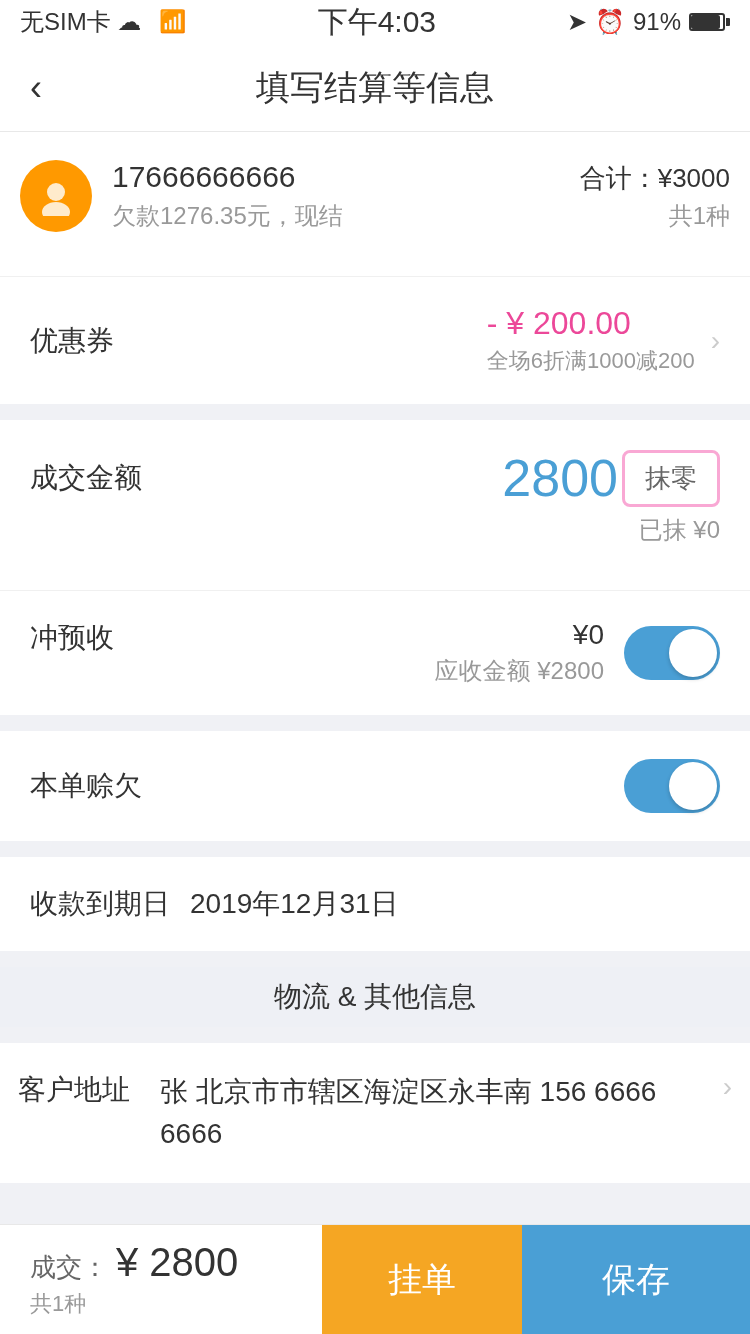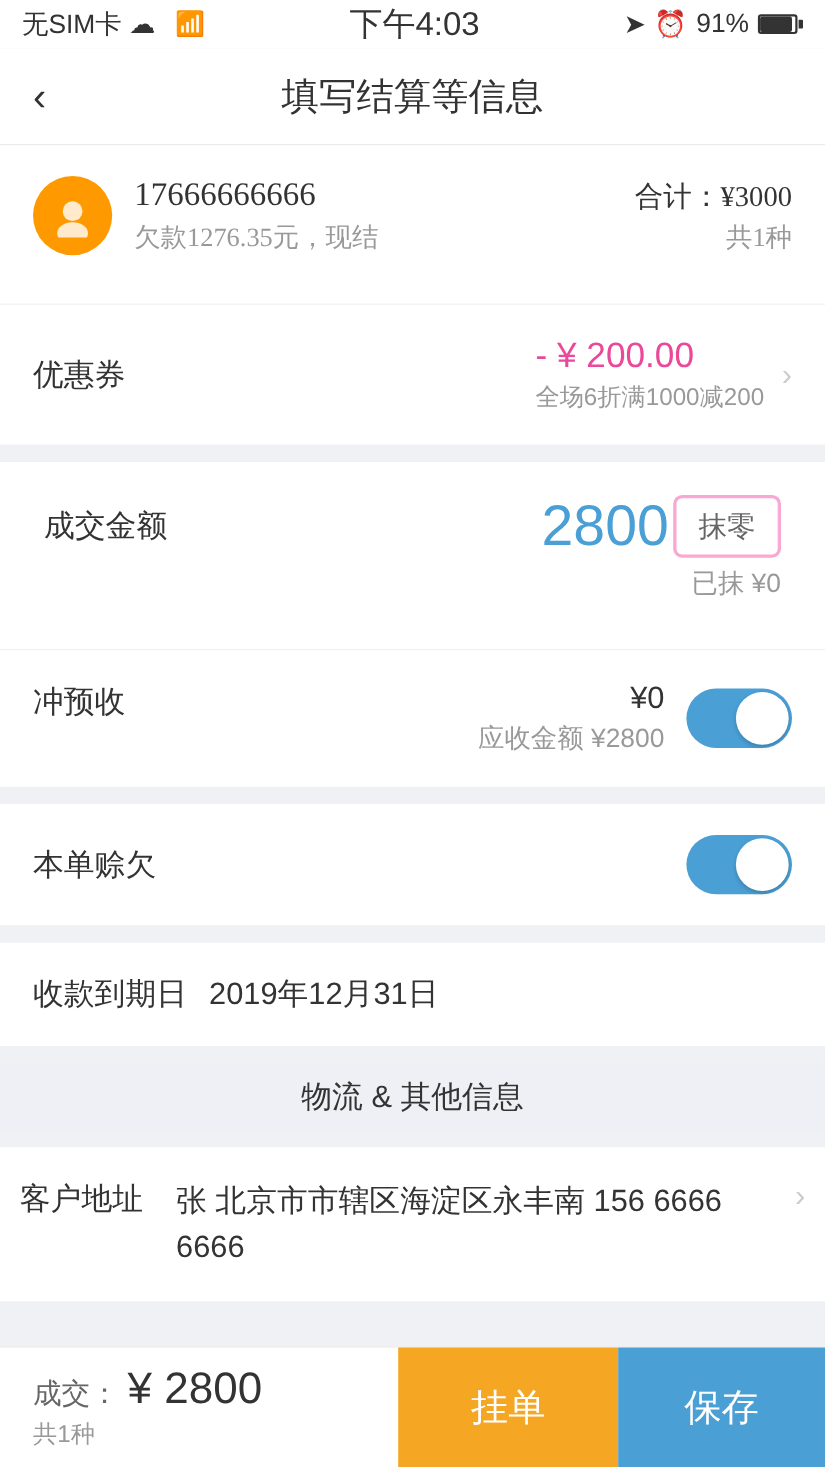--- a/index.html
+++ b/index.html
@@ -53,26 +53,25 @@
 
     
     .card {
       background: #fff;
       margin-bottom: 16px;
     }
 
     
     .customer-row {
       background: #fff;
-      padding: 28px 30px;
-      display: flex;
-      align-items: center;
-      justify-content: space-between;
-      margin-bottom: 16px;
-      font-family: Liberation Serif, serif;
+      padding: 28px 20px;
+      display: flex;
+      align-items: center;
+      justify-content: space-between;
+      margin-bottom: 16px;
     }
     .customer-left { display: flex; align-items: center; gap: 20px; }
     .avatar {
       width: 72px;
       height: 72px;
       border-radius: 50%;
       background: #f90;
       display: flex;
       align-items: center;
       justify-content: center;
@@ -95,21 +94,21 @@
     }
     .coupon-label { font-size: 28px; color: #333; }
     .coupon-right { display: flex; align-items: center; gap: 8px; }
     .coupon-discount { font-size: 32px; color: #ec4899; }
     .coupon-detail { font-size: 22px; color: #999; text-align: right; margin-top: 4px; }
     .chevron { font-size: 28px; color: #ccc; margin-left: 8px; }
 
     
     .deal-section {
       background: #fff;
-      padding: 28px 40px;
+      padding: 28px 30px;
       margin-bottom: 16px;
     }
     .deal-row {
       display: flex;
       align-items: center;
       justify-content: space-between;
     }
     .deal-label { font-size: 28px; color: #333; }
     .deal-amount-group { display: flex; align-items: center; gap: 4px; }
     .deal-amount { font-size: 52px; font-weight: 500; color: #4a9fd5; }
@@ -233,21 +232,21 @@
       height: 110px;
       background: #f5a623;
       display: flex;
       align-items: center;
       justify-content: center;
       font-size: 34px;
       color: #fff;
       cursor: pointer;
     }
     .footer-btn-save {
-      width: 188px;
+      width: 228px;
       height: 110px;
       background: #4a9fd5;
       display: flex;
       align-items: center;
       justify-content: center;
       font-size: 34px;
       color: #fff;
       cursor: pointer;
     }
 

